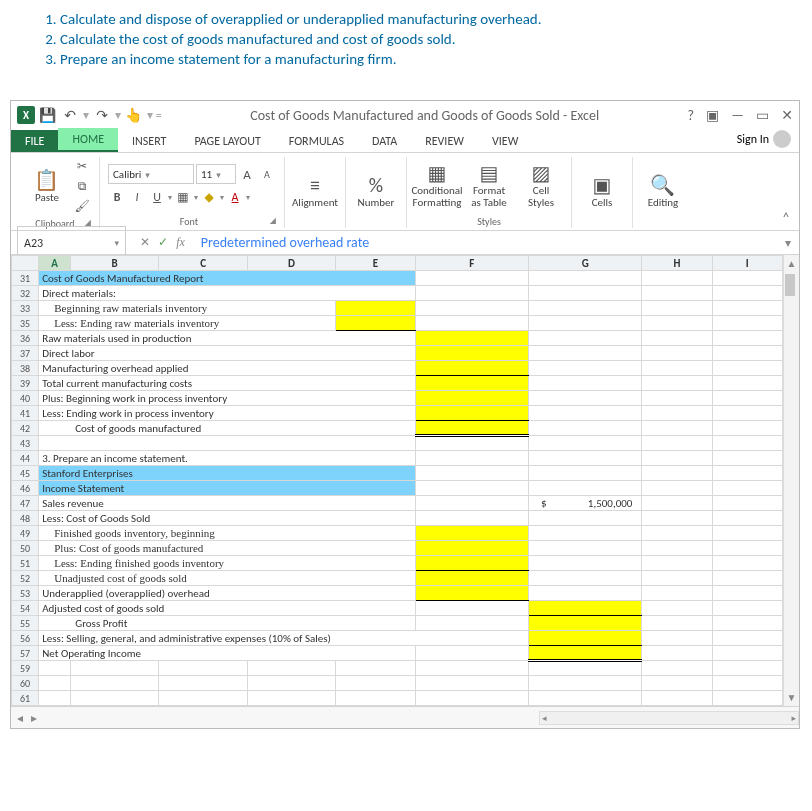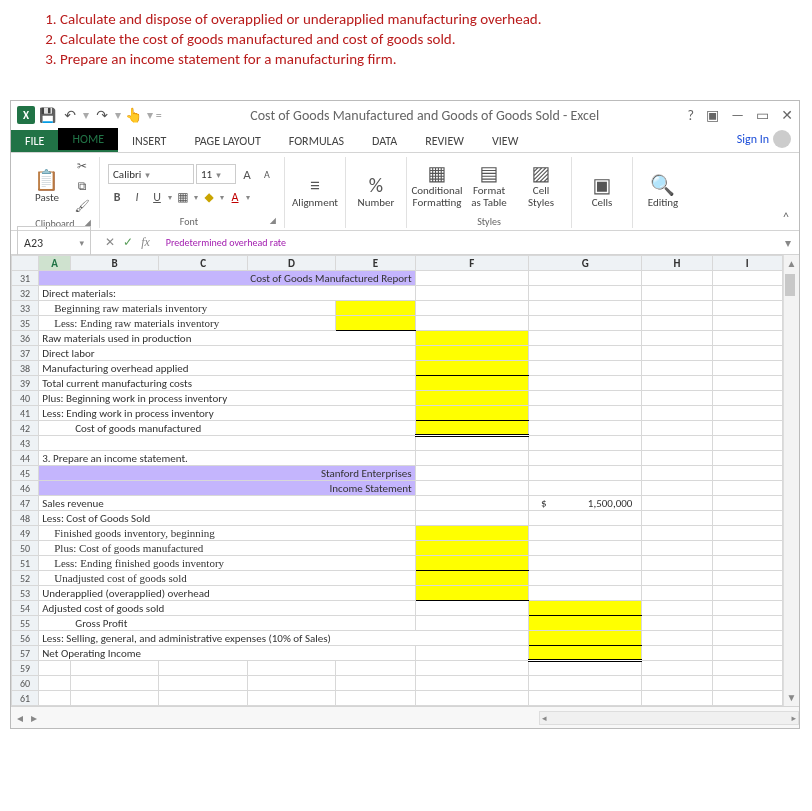--- a/index.html
+++ b/index.html
@@ -1,37 +1,37 @@
 <!DOCTYPE html>
 <html><head>
 <meta charset="utf-8">
 <style>
   * { box-sizing: border-box; margin: 0; padding: 0; }
   body { font-family: "Segoe UI", Calibri, sans-serif; font-size: 12px; background: #fff; color: #333; }
 
-  .page-text { padding: 10px 40px 20px; font-size: 15px; color: #b91c1c; }
+  .page-text { padding: 10px 40px 20px; font-size: 15px; color: #0369a1; }
   .page-text ol { list-style-position: outside; padding-left: 20px; }
   .page-text li { margin-bottom: 2px; }
 
   .excel { border: 1px solid #bbb; margin: 10px; width: 790px; background:#fff; }
 
   .titlebar { display:flex; align-items:center; height:28px; padding:0 6px; }
   .titlebar .ql-left { display:flex; align-items:center; gap:4px; }
   .titlebar .title { flex:1; text-align:center; color:#666; font-size:14px; }
   .titlebar .win { display:flex; align-items:center; gap:12px; color:#666; font-size:14px; }
 
   .excel-icon { width:18px; height:18px; background:#217346; display:flex; align-items:center; justify-content:center; color:#fff; font-weight:bold; font-size:11px; border-radius:2px; }
   .qat-btn { width:18px; height:18px; display:flex; align-items:center; justify-content:center; color:#555; font-size:14px; }
   .qat-sep { color:#aaa; }
 
   .tabs { display:flex; align-items:flex-end; height:24px; border-bottom:1px solid #d4d4d4; }
   .tab { padding:4px 14px; font-size:12px; color:#444; cursor:pointer; }
   .tab.file { background:#217346; color:#fff; }
-  .tab.home { color:#217346; border-bottom:2px solid #217346; background:#000000; }
-  .signin { margin-left:auto; padding:4px 8px; color:#1d4ed8; font-size:12px; display:flex; align-items:center; gap:4px;}
+  .tab.home { color:#217346; border-bottom:2px solid #217346; background:#86efac; }
+  .signin { margin-left:auto; padding:4px 8px; color:#000000; font-size:12px; display:flex; align-items:center; gap:4px;}
   .signin .avatar { width:18px;height:18px;border-radius:50%;background:#ccc;display:inline-block;}
 
   .ribbon { display:flex; border-bottom:1px solid #d4d4d4; padding:4px 6px 2px; height:78px; }
   .group { display:flex; flex-direction:column; border-right:1px solid #e1e1e1; padding:0 8px; }
   .group-inner { flex:1; display:flex; align-items:center; gap:4px; }
   .group-label { text-align:center; font-size:10px; color:#666; padding:2px 0 0; }
   .group-label .dl { font-size:8px; color:#888; float:right;}
 
   .big-btn { display:flex; flex-direction:column; align-items:center; width:44px; }
   .big-btn .ic { font-size:20px; color:#555; height:24px; display:flex; align-items:center; justify-content:center;}
@@ -39,40 +39,40 @@
 
   .font-group { display:flex; flex-direction:column; gap:4px;}
   .font-row { display:flex; align-items:center; gap:2px;}
   .combo { border:1px solid #ccc; height:20px; display:flex; align-items:center; padding:0 4px; font-size:11px; background:#fff;}
   .combo .car { color:#888; margin-left:4px; font-size:9px;}
   .mini-btn { width:18px;height:18px;display:flex;align-items:center;justify-content:center;color:#555;font-size:12px;}
 
   .collapse { margin-left:auto; align-self:flex-end; color:#666; padding:4px;}
 
   .fmla { display:flex; align-items:center; border-bottom:1px solid #d4d4d4; height:24px; }
-  .namebox { width:74px; border:1px solid #ccc; height:20px; margin:0 6px; padding:16px 6px; display:flex; align-items:center; justify-content:space-between; font-size:12px;}
+  .namebox { width:109px; border:1px solid #ccc; height:20px; margin:0 6px; padding:16px 6px; display:flex; align-items:center; justify-content:space-between; font-size:12px;}
   .namebox .car{font-size:9px;color:#888;}
   .fx-btns { display:flex; gap:8px; padding:0 8px; color:#888;}
   .fx-btns span { font-size:12px;}
   .fx { font-style:italic; font-family:serif;}
-  .fmla-in { flex:1; padding:0 8px; font-size:10px; color:#a21caf;}
+  .fmla-in { flex:1; padding:0 8px; font-size:14px; color:#3b82f6;}
   .fmla-drop { padding:0 8px; color:#888;}
 
   .sheet-area { display:flex; }
   .sheet { flex:1; overflow:hidden; position:relative;}
   .vscroll { width:16px; background:#f3f3f3; border-left:1px solid #ddd; display:flex; flex-direction:column; align-items:center; justify-content:space-between; font-size:10px; color:#888;}
   .vscroll .arrow{padding:2px;}
   .vscroll .thumb-top{width:10px;height:22px;background:#c8c8c8;margin-top:2px;}
   .sheet table { border-collapse:collapse; width:100%; table-layout:fixed;}
   .sheet td, .sheet th { border:1px solid #d8d8d8; font-size:11px; color:#333; height:15px; padding:0 3px; white-space:nowrap; overflow:hidden;}
   .sheet .rowhdr { background:#eef2f5; text-align:center; width:24px; color:#555; font-size:10px;}
   .sheet .colhdr { background:#eef2f5; text-align:center; }
   .sheet .colhdr.selected { background:#cfe2cf; color:#217346;}
   .sheet thead th:first-child { background:#eef2f5;}
-  .sheet .hdr-blue { background:#c4b5fd; text-align:right;}
+  .sheet .hdr-blue { background:#7dd3fc; text-align:left;}
   .sheet .yellow { background:yellow;}
   .sheet .btop{border-top:1px solid #000;}
   .sheet .bbot{border-bottom:1px solid #000;}
   .sheet .dbot{border-bottom:3px double #000;}
   .sheet .indent1{padding-left:15px;font-family:Liberation Serif, serif;}
   .sheet .indent2{padding-left:36px;}
   .sheet .num{text-align:right;padding-right:6px;}
   .sheet .dollar{text-align:left;padding-left:8px;}
 
   .footer { height:22px; border-top:1px solid #d4d4d4; background:#f7f7f7; display:flex; align-items:center;}

